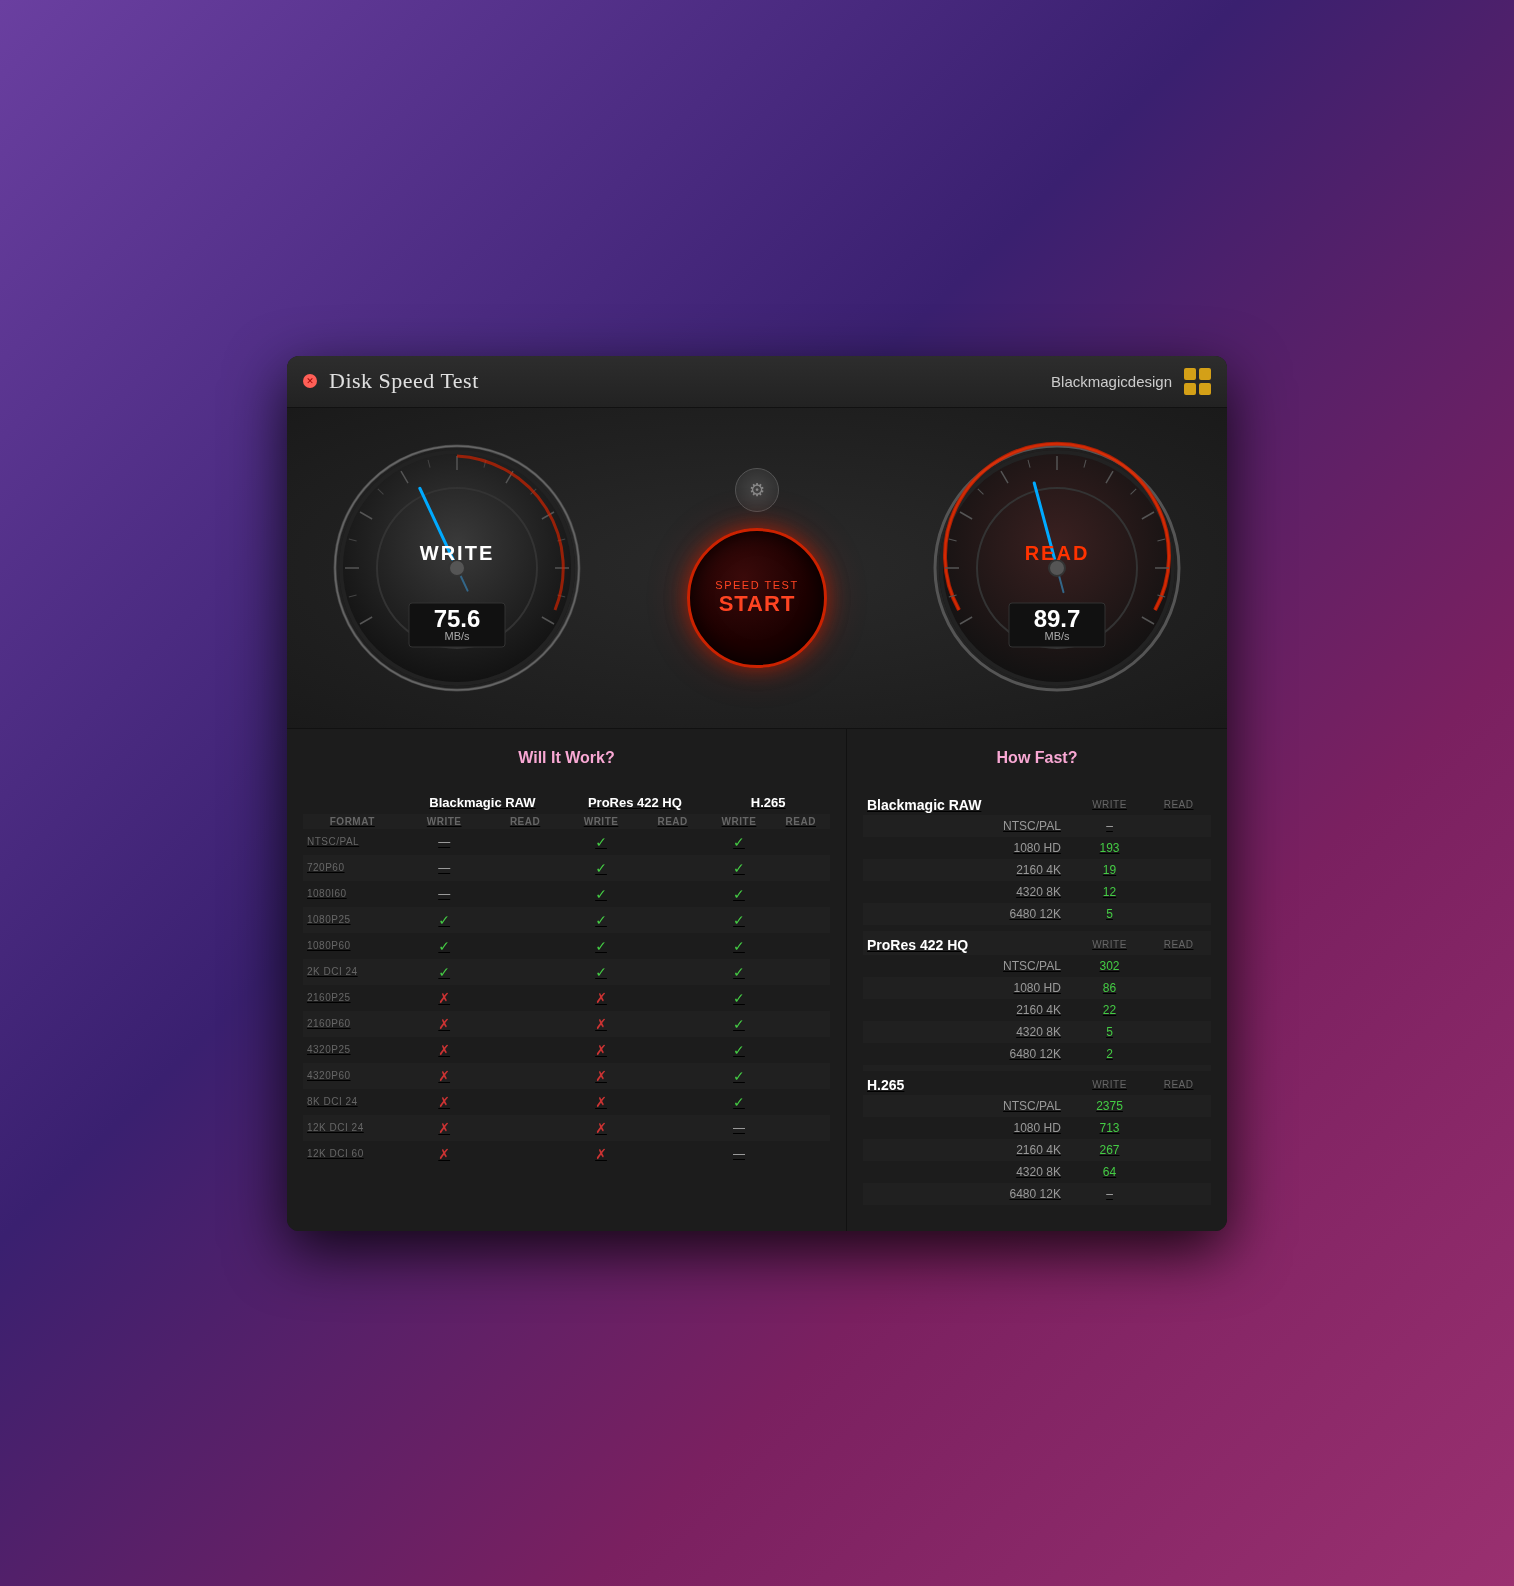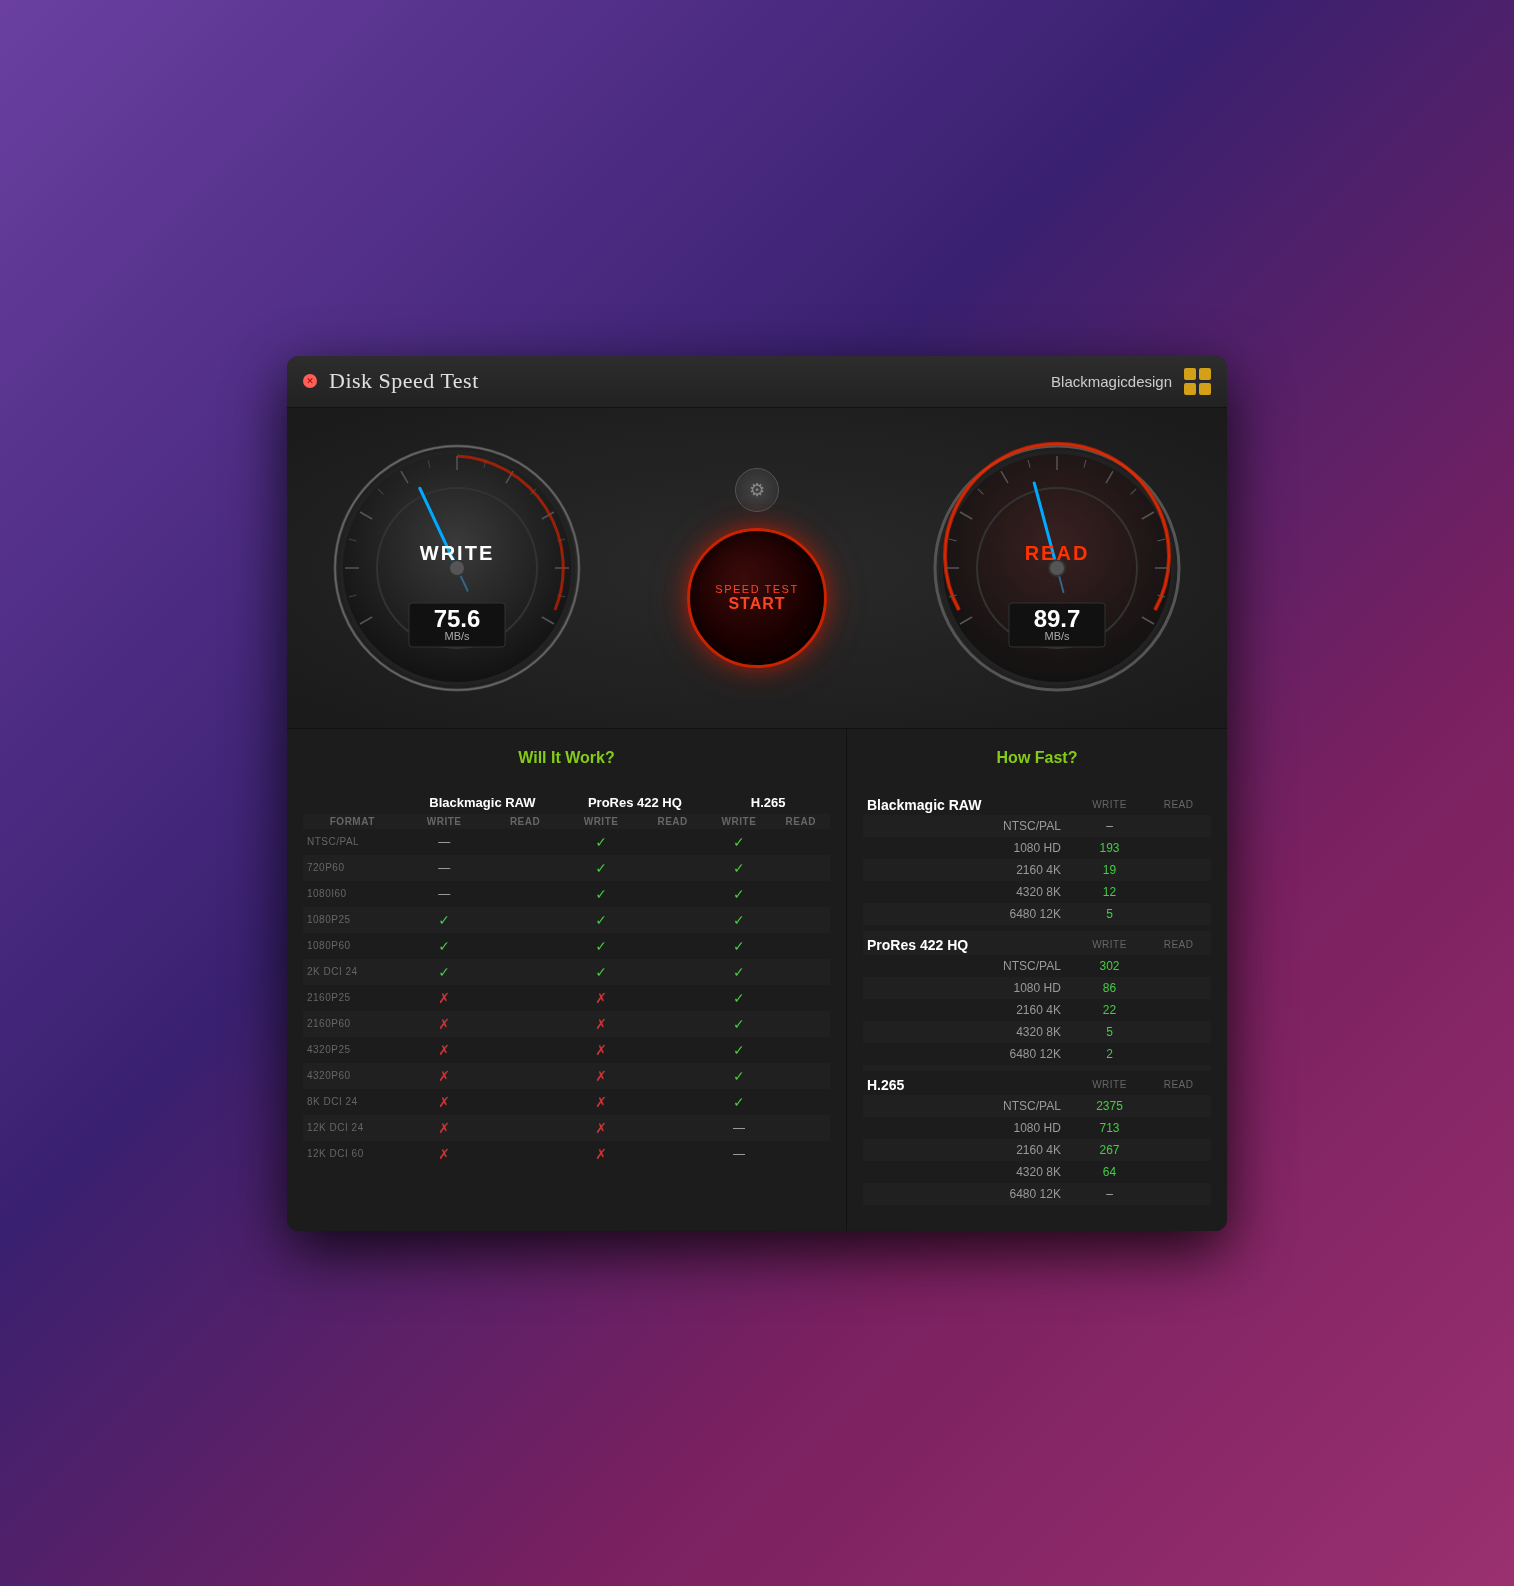--- a/index.html
+++ b/index.html
@@ -112,21 +112,21 @@
       justify-content: center;
       cursor: pointer;
     }
     .start-btn-label {
       font-size: 11px;
       color: #ff4422;
       letter-spacing: 1.5px;
       font-weight: 500;
     }
     .start-btn-text {
-      font-size: 16px;
+      font-size: 22px;
       color: #ff4422;
       font-weight: 700;
       letter-spacing: 1px;
     }
 
     
     .tables-section {
       background: #1c1c1c;
       display: flex;
       border-top: 1px solid #111;
@@ -137,27 +137,28 @@
       border-right: 1px solid #111;
     }
     .table-right {
       width: 380px;
       padding: 20px 16px;
     }
     .section-title {
       text-align: center;
       font-size: 16px;
       font-weight: 700;
-      color: #84cc16;
+      color: #f9a8d4;
       margin-bottom: 24px;
     }
     table {
       width: 100%;
       border-collapse: collapse;
       font-size: 12px;
+      text-decoration: underline;
     }
     .col-group-header {
       text-align: center;
       color: #fff;
       font-weight: 600;
       font-size: 13px;
       padding: 4px 0;
     }
     .sub-header {
       color: #666;

